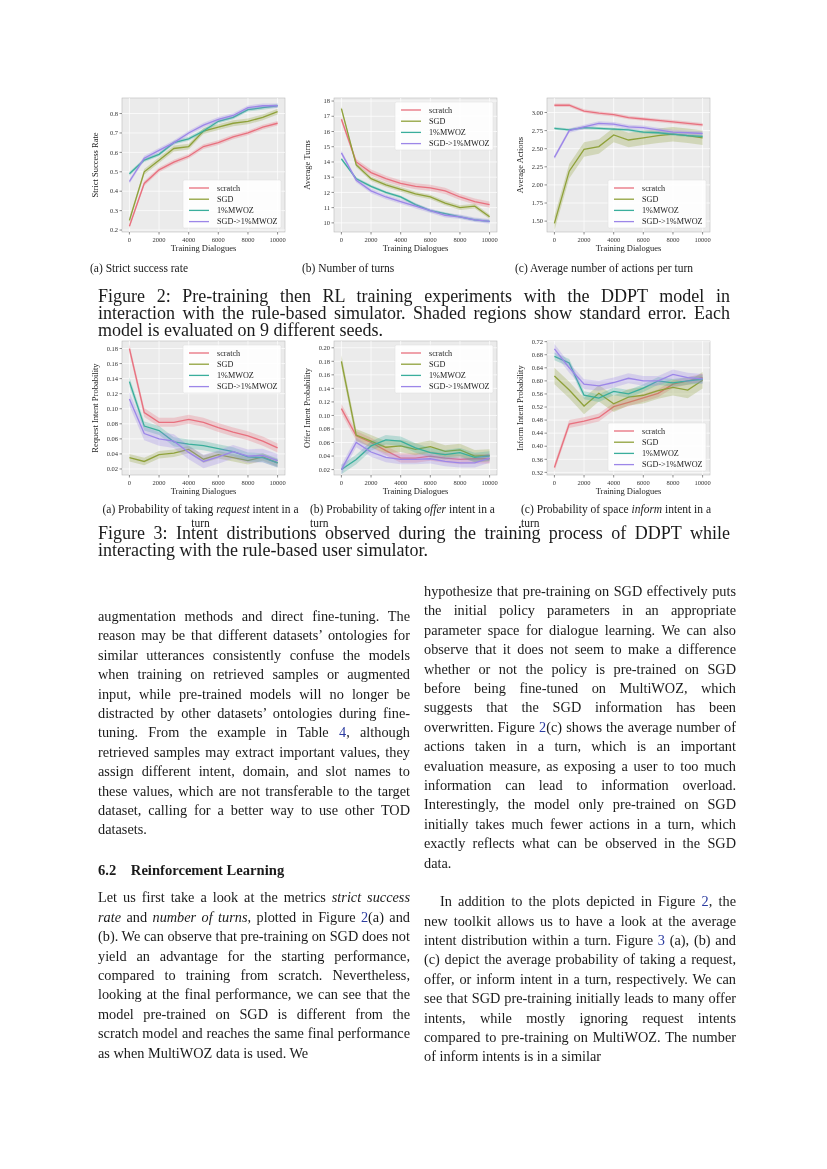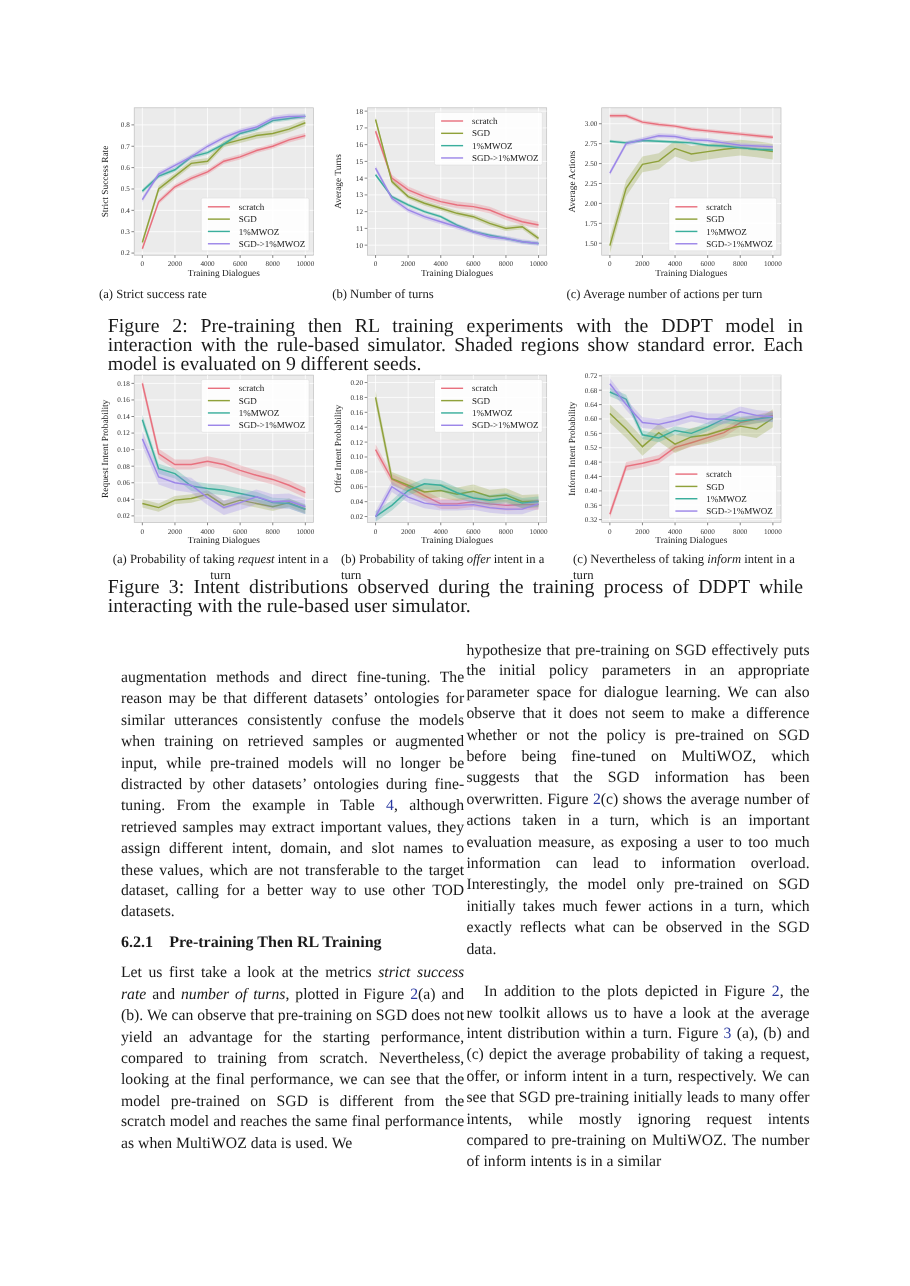--- a/index.html
+++ b/index.html
@@ -465,30 +465,30 @@
     </svg>
   </div>
 
 <div class="subcap" style="left:98px; top:502px; width:205px;text-align:center;">
   <span>(a) Probability of taking </span><em>request</em><span> intent in a turn</span>
 </div>
 <div class="subcap" style="left:310px; top:502px; width:205px;">
   <span>(b) Probability of taking </span><em>offer</em><span> intent in a turn</span>
 </div>
 <div class="subcap" style="left:521px; top:502px; width:210px;">
-  <span>(c) Nevertheless of taking </span><em>inform</em><span> intent in a turn</span>
+  <span>(c) Probability of space </span><em>inform</em><span> intent in a turn</span>
 </div>
 
 <div class="figcap" style="top:525px;">Figure 3: Intent distributions observed during the training process of DDPT while interacting with the rule-based user simulator.</div>
 
-<div class="col" style="left:98px; top:607px;margin-left:12px;">
+<div class="col" style="left:98px; top:607px;">
   <p><span>augmentation methods and direct fine-tuning. The reason may be that different datasets’ ontologies for similar utterances consistently confuse the models when training on retrieved samples or augmented input, while pre-trained models will no longer be distracted by other datasets’ ontologies during fine-tuning.  From the example in Table </span><a class="ref">4</a><span>, although retrieved samples may extract important values, they assign different intent, domain, and slot names to these values, which are not transferable to the target dataset, calling for a better way to use other TOD datasets.</span></p>
-  <div class="h3" style="margin-top:8px;">
-    <span>6.2.1</span>&nbsp;&nbsp;&nbsp;
-    <span>Pre-training Then RL Training</span>
+  <div class="h2" style="margin-top:21px;">
+    <span>6.2</span>&nbsp;&nbsp;&nbsp;
+    <span>Reinforcement Learning</span>
   </div>
   <p style="margin-top:8px;"><span>Let us first take a look at the metrics </span><em>strict success rate</em><span> and </span><em>number of turns</em><span>, plotted in Figure </span><a class="ref">2</a><span>(a) and (b). We can observe that pre-training on SGD does not yield an advantage for the starting performance, compared to training from scratch.  Nevertheless, looking at the final performance, we can see that the model pre-trained on SGD is different from the scratch model and reaches the same final performance as when MultiWOZ data is used.  We</span></p>
 </div>
 
 <div class="col" style="left:424px; top:582px;">
   <p><span>hypothesize that pre-training on SGD effectively puts the initial policy parameters in an appropriate parameter space for dialogue learning. We can also observe that it does not seem to make a difference whether or not the policy is pre-trained on SGD before being fine-tuned on MultiWOZ, which suggests that the SGD information has been overwritten. Figure </span><a class="ref">2</a><span>(c) shows the average number of actions taken in a turn, which is an important evaluation measure, as exposing a user to too much information can lead to information overload. Interestingly, the model only pre-trained on SGD initially takes much fewer actions in a turn, which exactly reflects what can be observed in the SGD data.</span></p>
   <p class="indent" style="margin-top:19px;"><span>In addition to the plots depicted in Figure </span><a class="ref">2</a><span>, the new toolkit allows us to have a look at the average intent distribution within a turn.  Figure </span><a class="ref">3</a><span> (a), (b) and (c) depict the average probability of taking a request, offer, or inform intent in a turn, respectively.  We can see that SGD pre-training initially leads to many offer intents, while mostly ignoring request intents compared to pre-training on MultiWOZ. The number of inform intents is in a similar</span></p>
 </div>
 
 </body></html>

